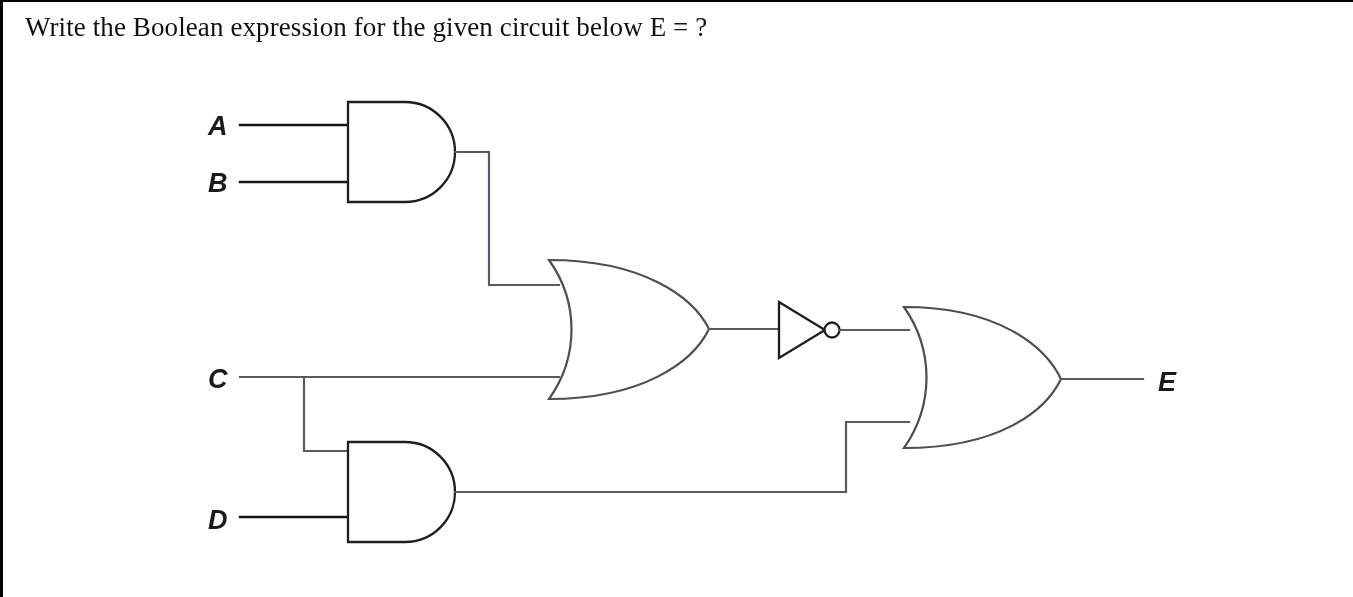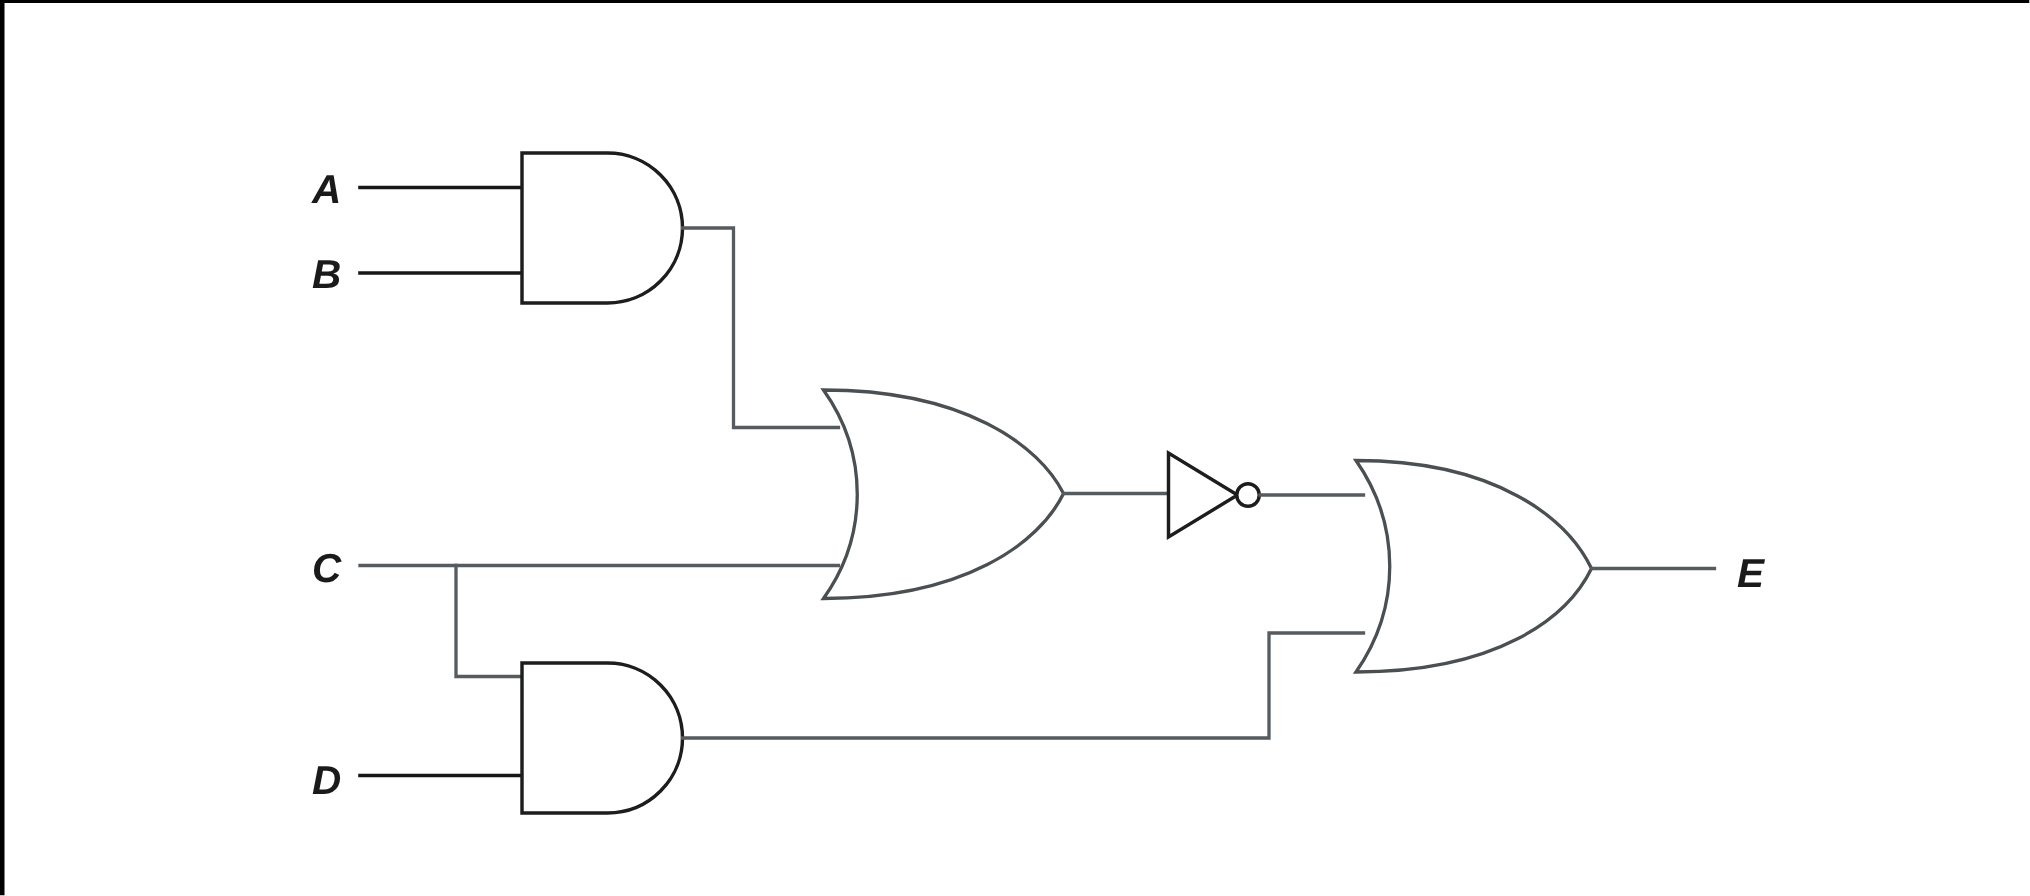--- a/index.html
+++ b/index.html
@@ -76,20 +76,21 @@
     font-weight: bold;
     font-size: 27px;
     fill: #1a1a1a;
   }
 </style>
 </head>
 <body>
 
 <div id="page">
 
+  <div id="question-text">Write the Boolean expression for the given circuit below E = ?</div>
 
   <div id="circuit-wrap">
     <svg id="circuit" viewBox="0 0 1353 597" xmlns="http://www.w3.org/2000/svg">
 
       <text class="pin-label" x="205" y="133">A</text>
       <text class="pin-label" x="205" y="190">B</text>
       <text class="pin-label" x="205" y="386">C</text>
       <text class="pin-label" x="205" y="527">D</text>
 
       <text class="pin-label" x="1155" y="389">E</text>

